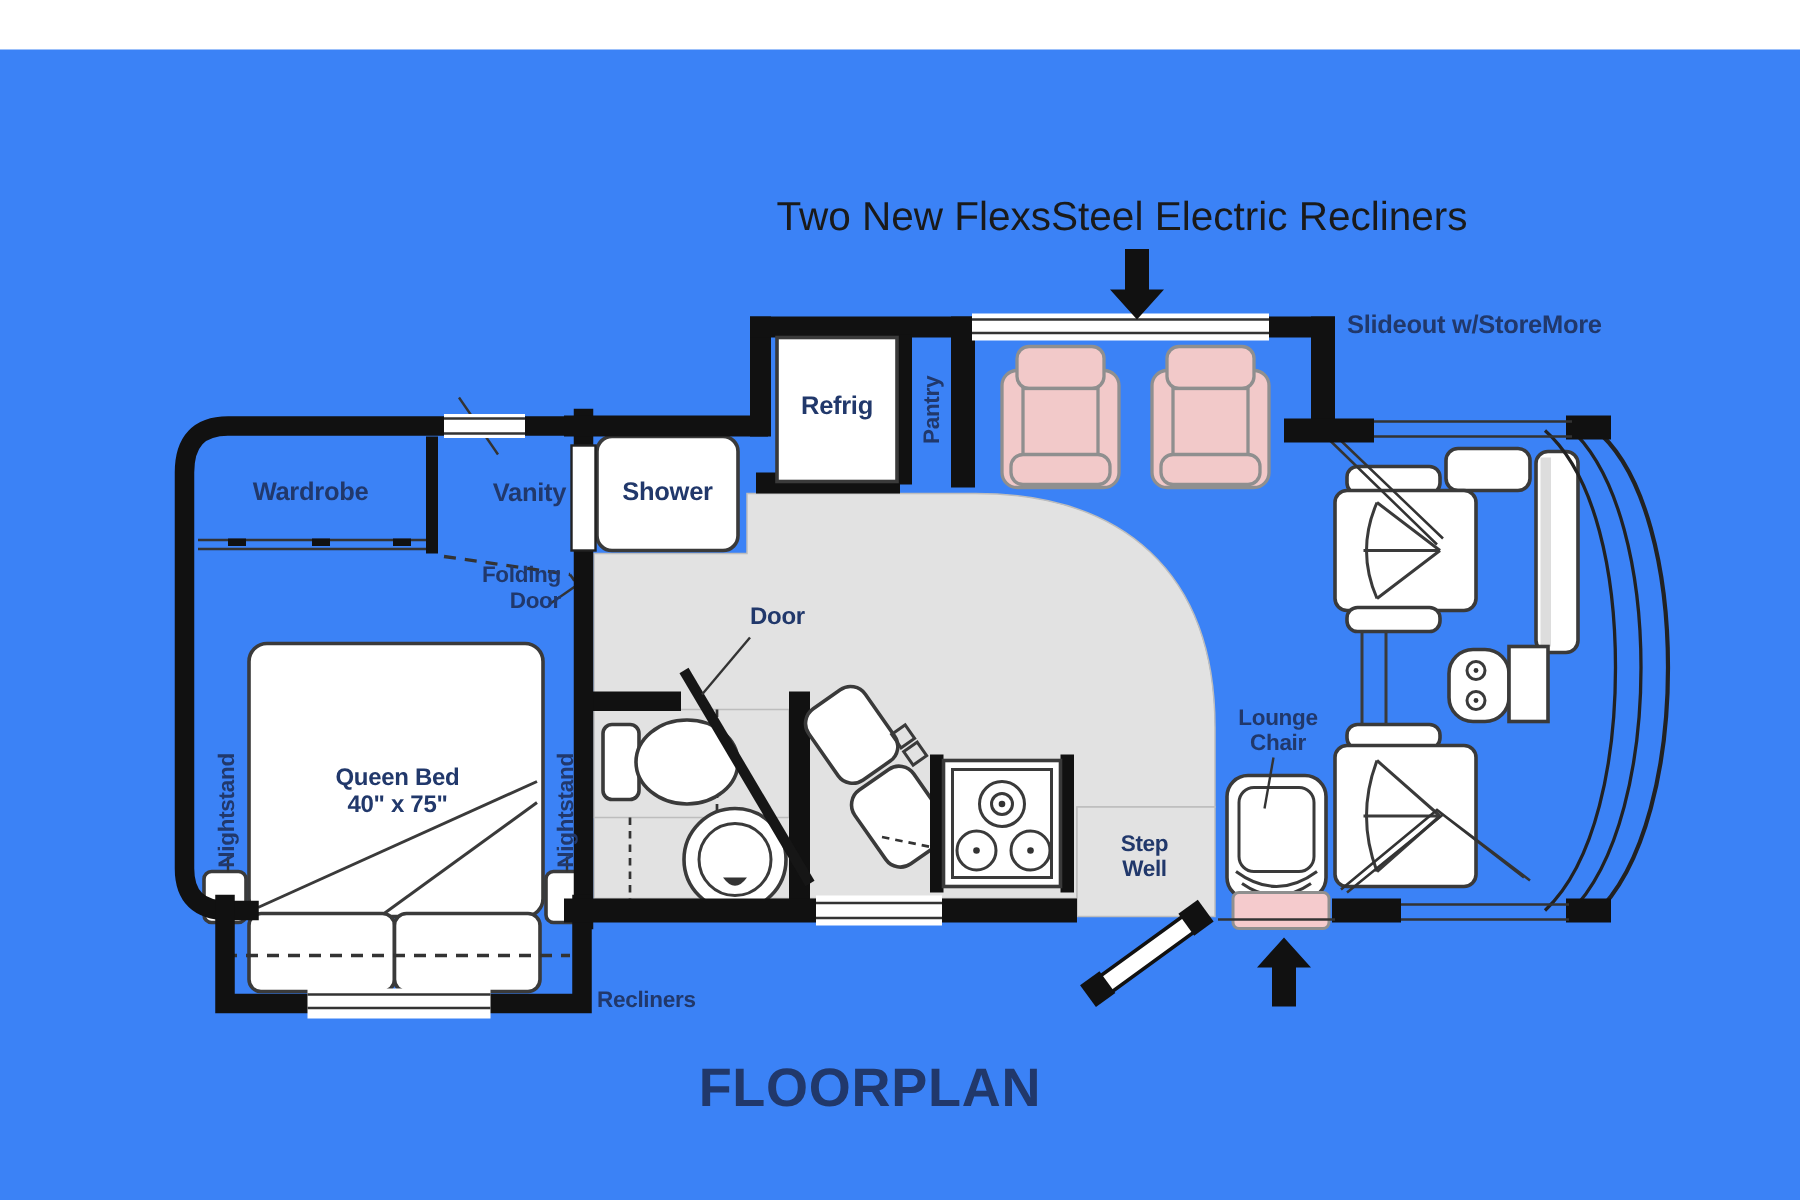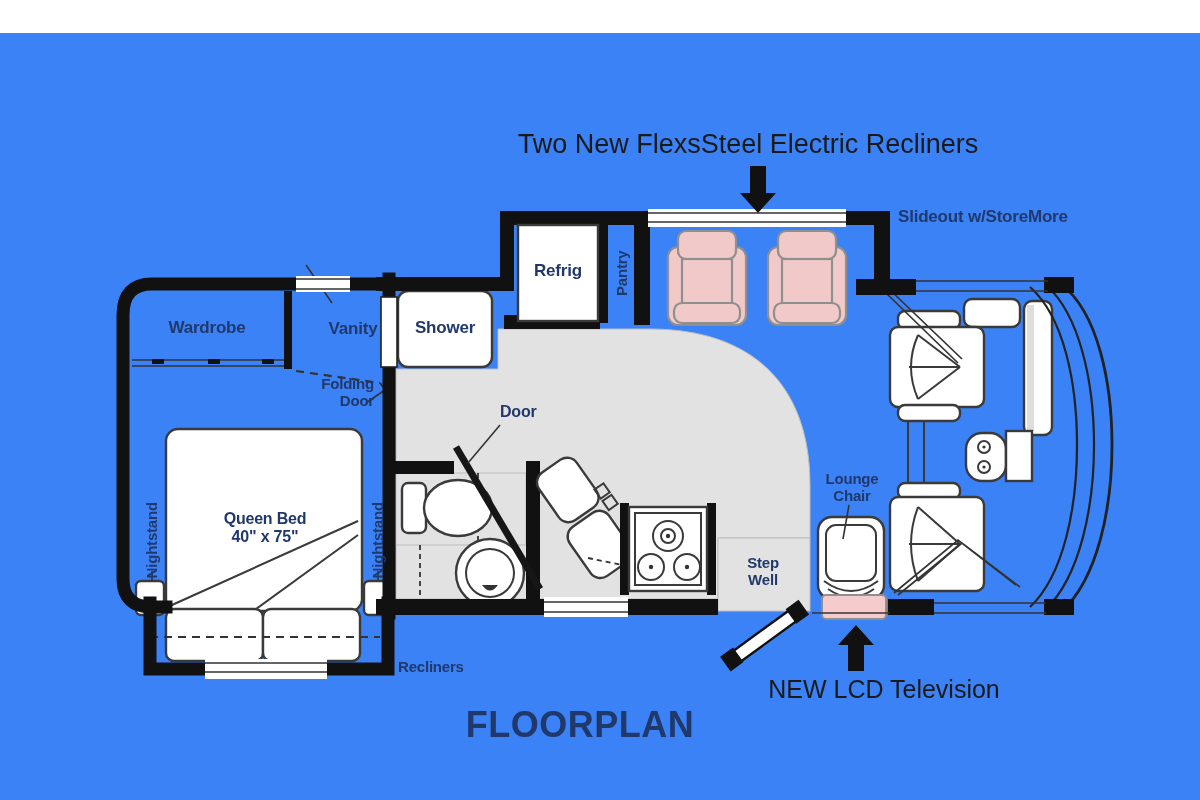--- a/index.html
+++ b/index.html
@@ -277,16 +277,15 @@
   <div class="lbl vert" style="left:330px;top:499px;width:96px;">Nightstand</div>
 
   <div class="lbl ctr" style="left:728px;top:522px;width:70px;">Step
 Well</div>
 
   <div class="lbl ctr" style="left:818px;top:438px;width:68px;">Lounge
 Chair</div>
 
   <div class="lbl" style="left:398px;top:626px;">Recliners</div>
 
-  <div class="annot annot-tv" style="left:734px;top:642px;width:300px;">NEW LCD Television</div>
 
   <div class="floorplan" style="left:430px;top:671px;width:300px;">FLOORPLAN</div>
 </div>
 
 </body></html>

